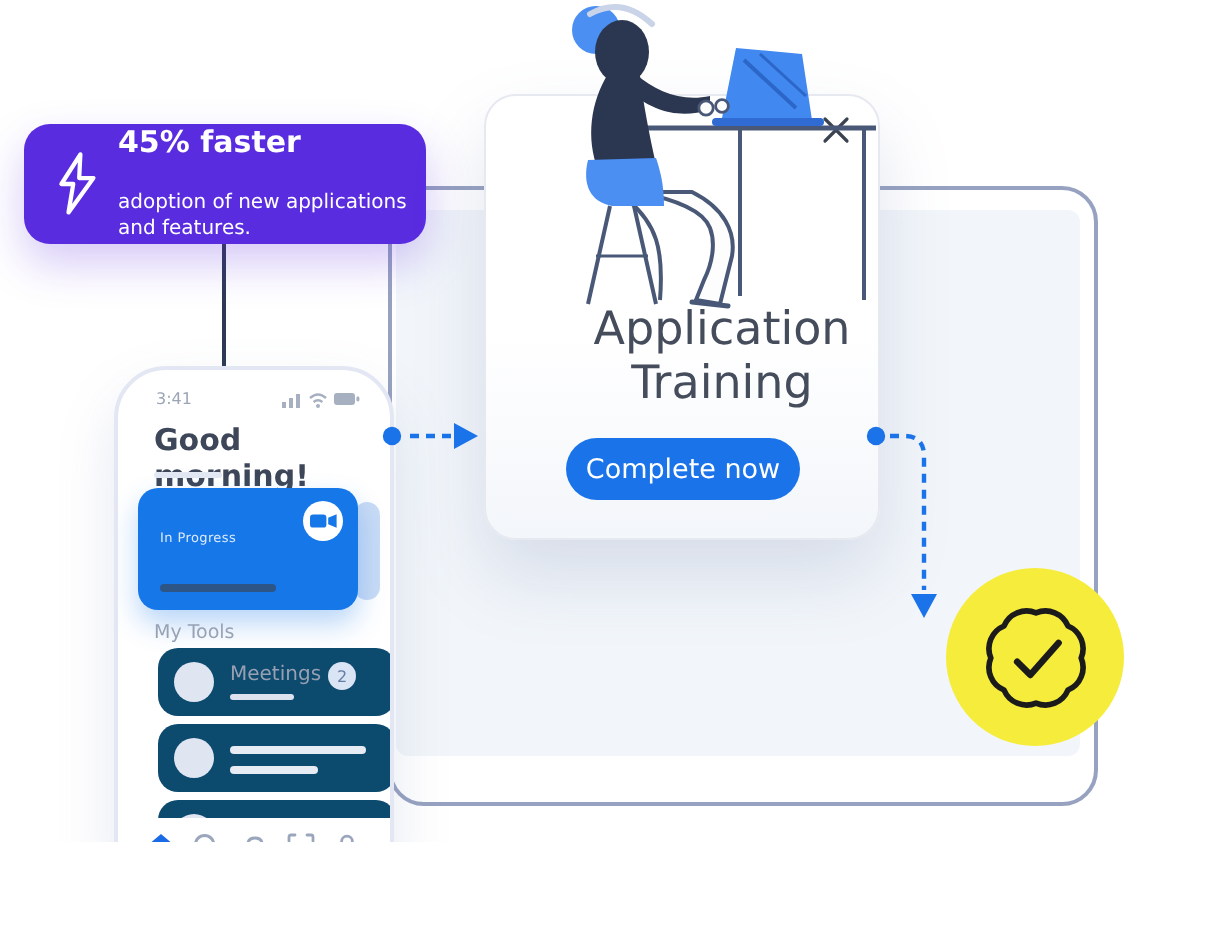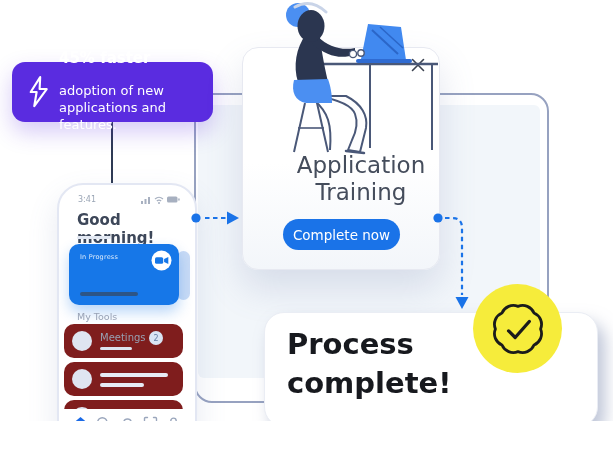--- a/index.html
+++ b/index.html
@@ -13,39 +13,39 @@
   
   .panel-outline{left:194px;top:93px;width:351px;height:306px;border:2px solid #97a2c0;border-radius:18px;background:transparent;}
   .panel-fill{left:198px;top:105px;width:342px;height:273px;background:#f2f6fa;border-radius:6px;}
 
   
   .stat-badge{left:12px;top:62px;width:201px;height:60px;border-radius:13px;background:#5a2ce0;
               display:flex;align-items:center;box-shadow:0 10px 22px rgba(90,44,224,.25);}
   .stat-badge .bolt{margin:0 7px 0 14px;display:flex;}
   .stat-badge .txt{color:#fff;}
   .stat-badge .headline{font-size:15px;font-weight:bold;line-height:1.1;}
-  .stat-badge .desc{font-size:13px;line-height:1.3;width:148px;margin-top:16px;}
+  .stat-badge .desc{font-size:10px;line-height:1.3;width:148px;margin-top:16px;}
 
   
   .phone{left:57px;top:183px;width:136px;height:261px;background:#fff;border:2px solid #e3e7f3;
          border-radius:26px;box-shadow:0 14px 30px rgba(101,119,171,.16);overflow:hidden;}
   .phone .statusbar{position:absolute;left:0;right:0;top:10px;padding:0 15px 0 19px;display:flex;justify-content:space-between;align-items:center;}
   .phone .time{font-size:8px;color:#9aa5b5;}
   .phone .sticons{display:flex;gap:3px;align-items:center;}
   .phone .greeting{position:absolute;left:18px;top:26px;font-size:15px;font-weight:bold;color:#3d4759;}
   .phone .greet-line{position:absolute;left:18px;top:51px;width:34px;height:3px;border-radius:2px;background:#e3e9f3;}
   .sliver{position:absolute;left:118px;top:66px;width:13px;height:49px;background:#c9dbf5;border-radius:7px;}
   .meet-card{position:absolute;left:10px;top:59px;width:110px;height:61px;border-radius:10px;background:#1677e8;
              box-shadow:0 7px 14px rgba(23,119,232,.30);}
-  .meet-status{position:absolute;left:11px;top:9px;font-size:6.5px;color:rgba(255,255,255,.85);letter-spacing:.2px;}
+  .meet-status{position:absolute;left:11px;top:21px;font-size:6.5px;color:rgba(255,255,255,.85);letter-spacing:.2px;}
   .meet-title{position:absolute;left:11px;top:20px;font-size:13px;font-weight:bold;color:#fff;}
   .meet-ico{position:absolute;right:7px;top:6px;}
   .meet-progress{position:absolute;left:11px;bottom:9px;width:58px;height:4px;border-radius:2px;background:#2d5586;}
   .tools-label{position:absolute;left:18px;top:126px;font-size:9.5px;color:#98a2b5;}
-  .tool-card{position:absolute;left:5px;width:119px;height:34px;border-radius:10px;background:#7f1d1d;}
+  .tool-card{position:absolute;left:20px;width:119px;height:34px;border-radius:10px;background:#0c4a6e;}
   .tc1{top:139px;} .tc2{top:177px;} .tc3{top:215px;}
   .avatar{position:absolute;left:8px;top:7px;width:20px;height:20px;border-radius:50%;background:#dfe5f1;}
   .tool-name{position:absolute;left:36px;top:8px;font-size:10px;color:#97a0b2;}
   .tool-count{position:absolute;left:85px;top:7px;width:14px;height:14px;border-radius:50%;background:#d9e4f4;
               color:#647ea6;font-size:8px;display:flex;align-items:center;justify-content:center;}
   .tool-underline{position:absolute;left:36px;top:23px;width:32px;height:2.5px;border-radius:2px;background:#dde3ee;}
   .skel{position:absolute;background:#e7ebf4;border-radius:2px;height:4px;}
   .navbar{position:absolute;left:0;right:0;bottom:0;height:37px;background:#fff;display:flex;align-items:center;
           justify-content:space-between;padding:0 14px 8px 14px;box-sizing:border-box;}
   .home-indicator{position:absolute;left:44px;bottom:8px;width:46px;height:3px;border-radius:2px;background:#a9b6d8;}
@@ -206,23 +206,20 @@
     <circle cx="105" cy="54" r="3.6" fill="#fdfdfe" stroke="#4a5878" stroke-width="1.4"></circle>
     <circle cx="113" cy="53" r="3.2" fill="#fdfdfe" stroke="#4a5878" stroke-width="1.4"></circle>
 
     <path d="M46 80 C43 92 47 101 58 103 L84 103 C84 92 82 85 80 79 Z" fill="#4b8ff2"></path>
 
     <circle cx="50" cy="15" r="12" fill="#4b8ff2"></circle>
     <ellipse cx="63" cy="26" rx="13.5" ry="16" fill="#2b3650"></ellipse>
     <path d="M47 7 Q63 -2 78 12" stroke="#c9d4e8" stroke-width="3" fill="none" stroke-linecap="round"></path>
   </svg>
 
-  <div class="abs process-card">
-    <div class="process-title">Process complete!</div>
-  </div>
 
   <div class="abs seal-badge">
     <svg width="64" height="64" viewBox="-34 -34 68 68">
       <path d="M24 0 A13 13 0 0 1 17 17 A13 13 0 0 1 0 24 A13 13 0 0 1 -17 17 A13 13 0 0 1 -24 0 A13 13 0 0 1 -17 -17 A13 13 0 0 1 0 -24 A13 13 0 0 1 17 -17 A13 13 0 0 1 24 0 Z" fill="none" stroke="#1b1b1b" stroke-width="3" stroke-linejoin="round"></path>
       <path d="M-10 2 L-3 9 L12 -8" fill="none" stroke="#1b1b1b" stroke-width="3.5" stroke-linecap="round" stroke-linejoin="round"></path>
     </svg>
   </div>
 
   <svg class="abs overlay" width="613" height="472" viewBox="0 0 613 472">
     <circle cx="196" cy="218" r="4.6" fill="#1a73e8"></circle>

